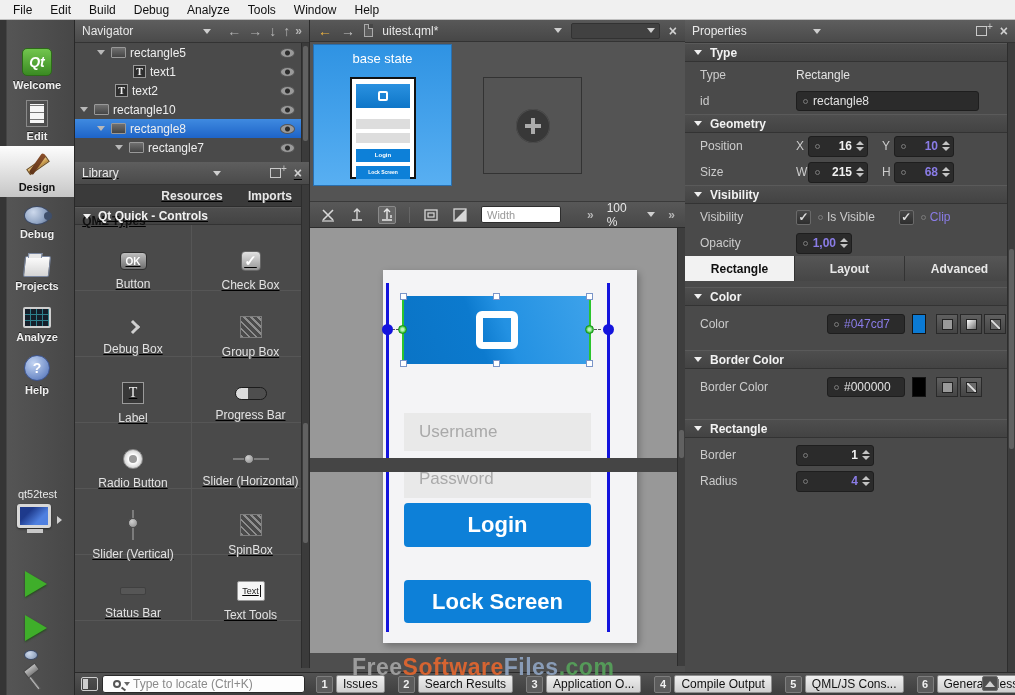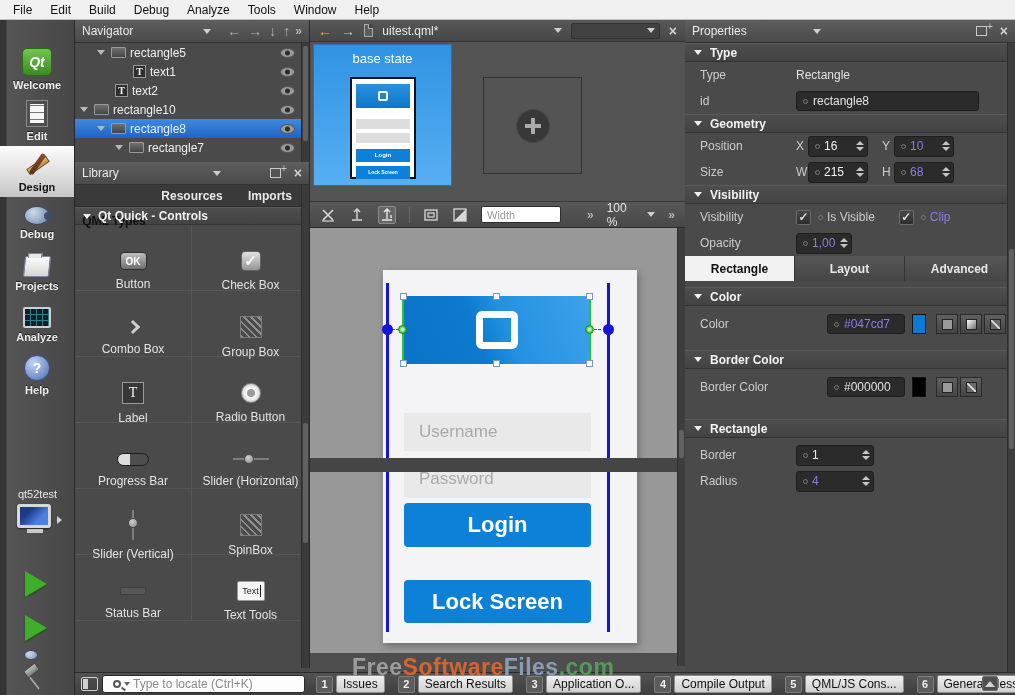--- a/index.html
+++ b/index.html
@@ -100,21 +100,21 @@
     display:flex; align-items:center; justify-content:center; }
   .eye { position:absolute; right:14px; top:5px; width:15px; height:10px; border-radius:50%;
     background:radial-gradient(circle at 50% 50%, #2c2c2c 0 2px, #9a9a9a 3px 100%);
     border:1px solid #555; }
   .vtrack { position:absolute; right:0; top:23px; bottom:0; width:8px; background:#3b3b3b;
     border-left:1px solid #2d2d2d; }
   .vthumb { position:absolute; left:1px; right:1px; background:#616161; border-radius:2px; }
 
   
   .library { position:absolute; left:75px; top:162px; width:235px; height:506px;
-    background:#4a4a4a; border-right:1px solid #2b2b2b; overflow:hidden; z-index:3; }
+    background:#4a4a4a; border-right:1px solid #2b2b2b; overflow:hidden; z-index:3;text-decoration:underline; }
   .lib-tabs { display:flex; height:22px; background:#3a3a3a; border-bottom:1px solid #2d2d2d; }
   .lib-tab { flex:1; display:flex; align-items:center; justify-content:center;
     font-weight:bold; color:#e8e8e8; }
   .lib-tab.active { background:#f4f4f4; color:#101010;margin-top:36px; }
   .lib-filter-wrap { padding:7px 9px 6px; }
   .lib-filter { width:100%; height:22px; border-radius:11px; background:#353535;
     border:1px solid #262626; box-shadow:inset 0 1px 2px #222; color:#bbb;
     padding:0 12px; font-size:12px; outline:none; }
   .lib-filter::placeholder { color:#8d8d8d; }
   .lib-section { height:18px; background:linear-gradient(#4e4e4e,#434343);
@@ -238,21 +238,21 @@
     border-top:1px solid #5a5a5a; border-bottom:1px solid #333;
     display:flex; align-items:center; gap:8px; padding:0 9px; font-weight:bold; color:#f2f2f2; }
   .prow { display:flex; align-items:center; height:26px; padding-left:15px; color:#ccc; }
   .plabel { width:96px; }
   .pval { color:#e2e2e2; }
   .dinput { display:flex; align-items:center; background:#2b2b2b; border:1px solid #1e1e1e;
     border-radius:3px; height:20px; padding:0 6px; gap:5px; }
   .dot { width:5px; height:5px; border:1px solid #7a7a7a; border-radius:50%; flex:none; }
   .spin { display:flex; align-items:center; background:#2b2b2b; border:1px solid #1e1e1e;
     border-radius:3px; height:21px; padding:0 3px 0 6px; gap:4px; }
-  .spin .val { flex:1; text-align:left; color:#f0f0f0; }
+  .spin .val { flex:1; text-align:right; color:#f0f0f0;font-weight:bold; }
   .spin.mod .val { color:#8a7ce6; }
   .arrows { display:flex; flex-direction:column; gap:2px; }
   .sp-up { width:0; height:0; border-left:4px solid transparent; border-right:4px solid transparent;
     border-bottom:4px solid #c4c4c4; }
   .sp-dn { width:0; height:0; border-left:4px solid transparent; border-right:4px solid transparent;
     border-top:4px solid #c4c4c4; }
   .axis { width:12px; color:#ccc; }
   .cb { width:15px; height:15px; background:linear-gradient(#474747,#2e2e2e); border:1px solid #6a6a6a;
     border-radius:2px; color:#dcdcdc; font-size:12px; font-weight:bold; line-height:13px; text-align:center; }
   .purple { color:#8a7ce6; }
@@ -443,47 +443,47 @@
     <div class="lib-cell">
       <span class="licon">
           <span class="ic-check">✓</span>
         </span>
       <span>Check Box</span>
     </div>
     <div class="lib-cell">
       <span class="licon">
           <span class="ic-chev"></span>
         </span>
-      <span>Combo Box</span>
+      <span>Debug Box</span>
     </div>
     <div class="lib-cell">
       <span class="licon">
           <span class="ic-hatch"></span>
         </span>
       <span>Group Box</span>
     </div>
     <div class="lib-cell">
       <span class="licon">
           <span class="ic-label">T</span>
         </span>
       <span>Label</span>
+    </div>
+    <div class="lib-cell">
+      <span class="licon">
+          <span class="ic-progress"></span>
+        </span>
+      <span>Progress Bar</span>
     </div>
     <div class="lib-cell">
       <span class="licon">
           <span class="ic-radio">
             <i></i>
           </span>
         </span>
       <span>Radio Button</span>
-    </div>
-    <div class="lib-cell">
-      <span class="licon">
-          <span class="ic-progress"></span>
-        </span>
-      <span>Progress Bar</span>
     </div>
     <div class="lib-cell">
       <span class="licon">
           <span class="ic-sliderh">
             <i></i>
           </span>
         </span>
       <span>Slider (Horizontal)</span>
     </div>
     <div class="lib-cell">

